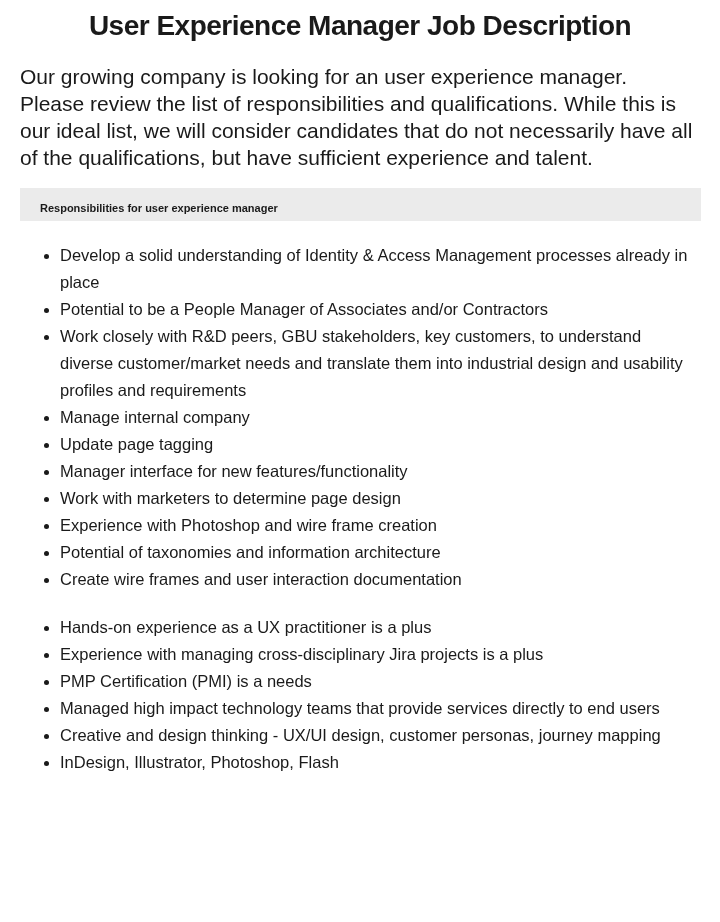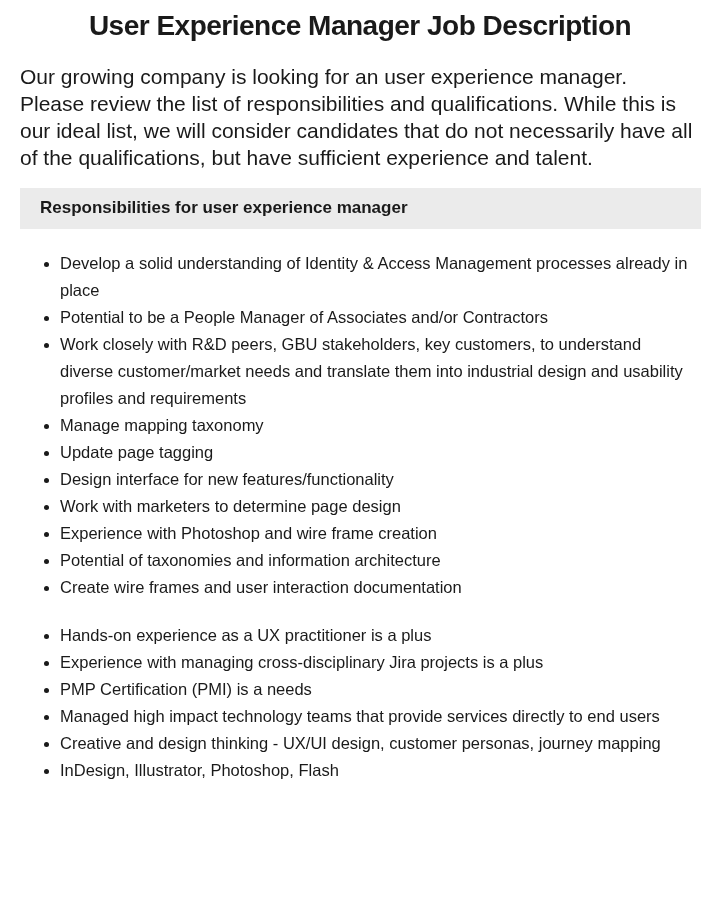--- a/index.html
+++ b/index.html
@@ -34,22 +34,22 @@
     letter-spacing: -0.5px;
   }
   p.intro {
     margin: 20px 26px 0 20px;
     font-size: 21px;
     line-height: 27px;
   }
   .section-heading {
     margin: 17px 19px 0 20px;
     background: var(--section-heading-bg);
-    padding: 11px 12px 12px 20px;
-    font-size: 17px;
+    padding: 11px 12px 4px 20px;
+    font-size: 11px;
     font-weight: 700;
     line-height: 18px;
   }
   ul.item-list {
     margin: 21px 25px 0 0;
     padding: 0 0 0 60px;
     font-size: 16.5px;
     line-height: 27px;
   }
   ul.item-list li {
@@ -68,23 +68,23 @@
   <h1 class="page-title">User Experience Manager Job Description</h1>
 
   <p class="intro">Our growing company is looking for an user experience manager. Please review the list of responsibilities and qualifications. While this is our ideal list, we will consider candidates that do not necessarily have all of the qualifications, but have sufficient experience and talent.</p>
 
   <div class="section-heading">Responsibilities for user experience manager</div>
 
   <ul class="item-list">
       <li>Develop a solid understanding of Identity &amp; Access Management processes already in place</li>
       <li>Potential to be a People Manager of Associates and/or Contractors</li>
       <li>Work closely with R&amp;D peers, GBU stakeholders, key customers, to understand diverse customer/market needs and translate them into industrial design and usability profiles and requirements</li>
-      <li>Manage mapping taxonomy</li>
+      <li>Manage internal company</li>
       <li>Update page tagging</li>
-      <li>Design interface for new features/functionality</li>
+      <li>Manager interface for new features/functionality</li>
       <li>Work with marketers to determine page design</li>
       <li>Experience with Photoshop and wire frame creation</li>
       <li>Potential of taxonomies and information architecture</li>
       <li>Create wire frames and user interaction documentation</li>
     </ul>
 
 
   <ul class="item-list">
       <li>Hands-on experience as a UX practitioner is a plus</li>
       <li>Experience with managing cross-disciplinary Jira projects is a plus</li>

